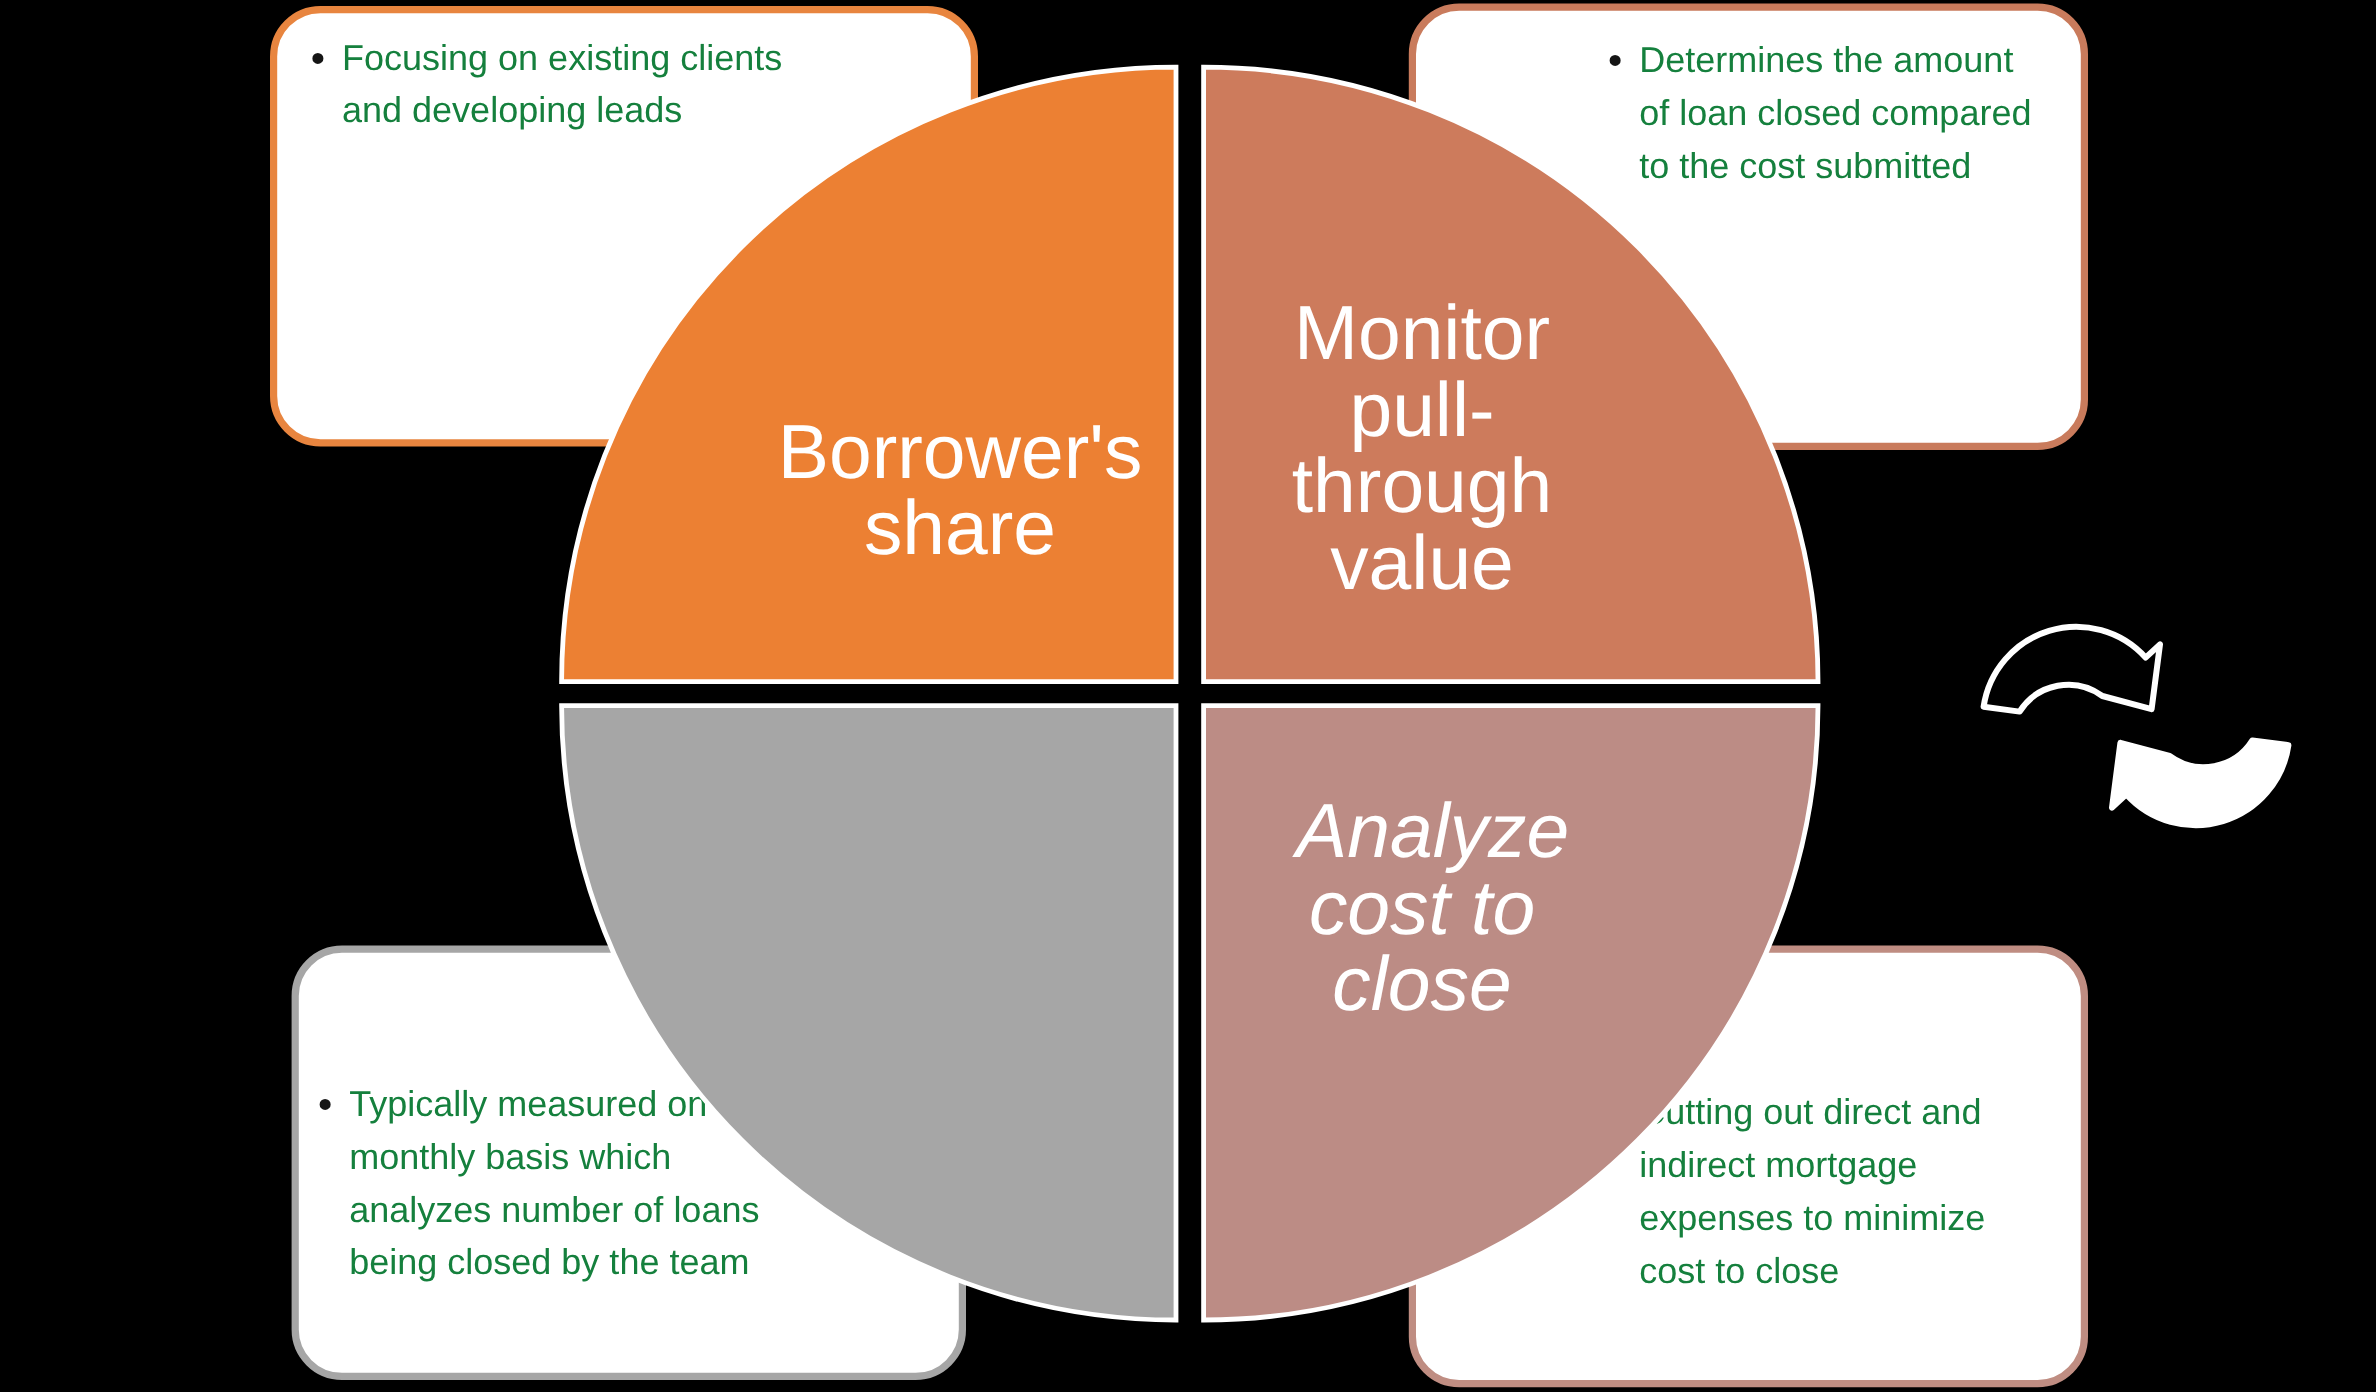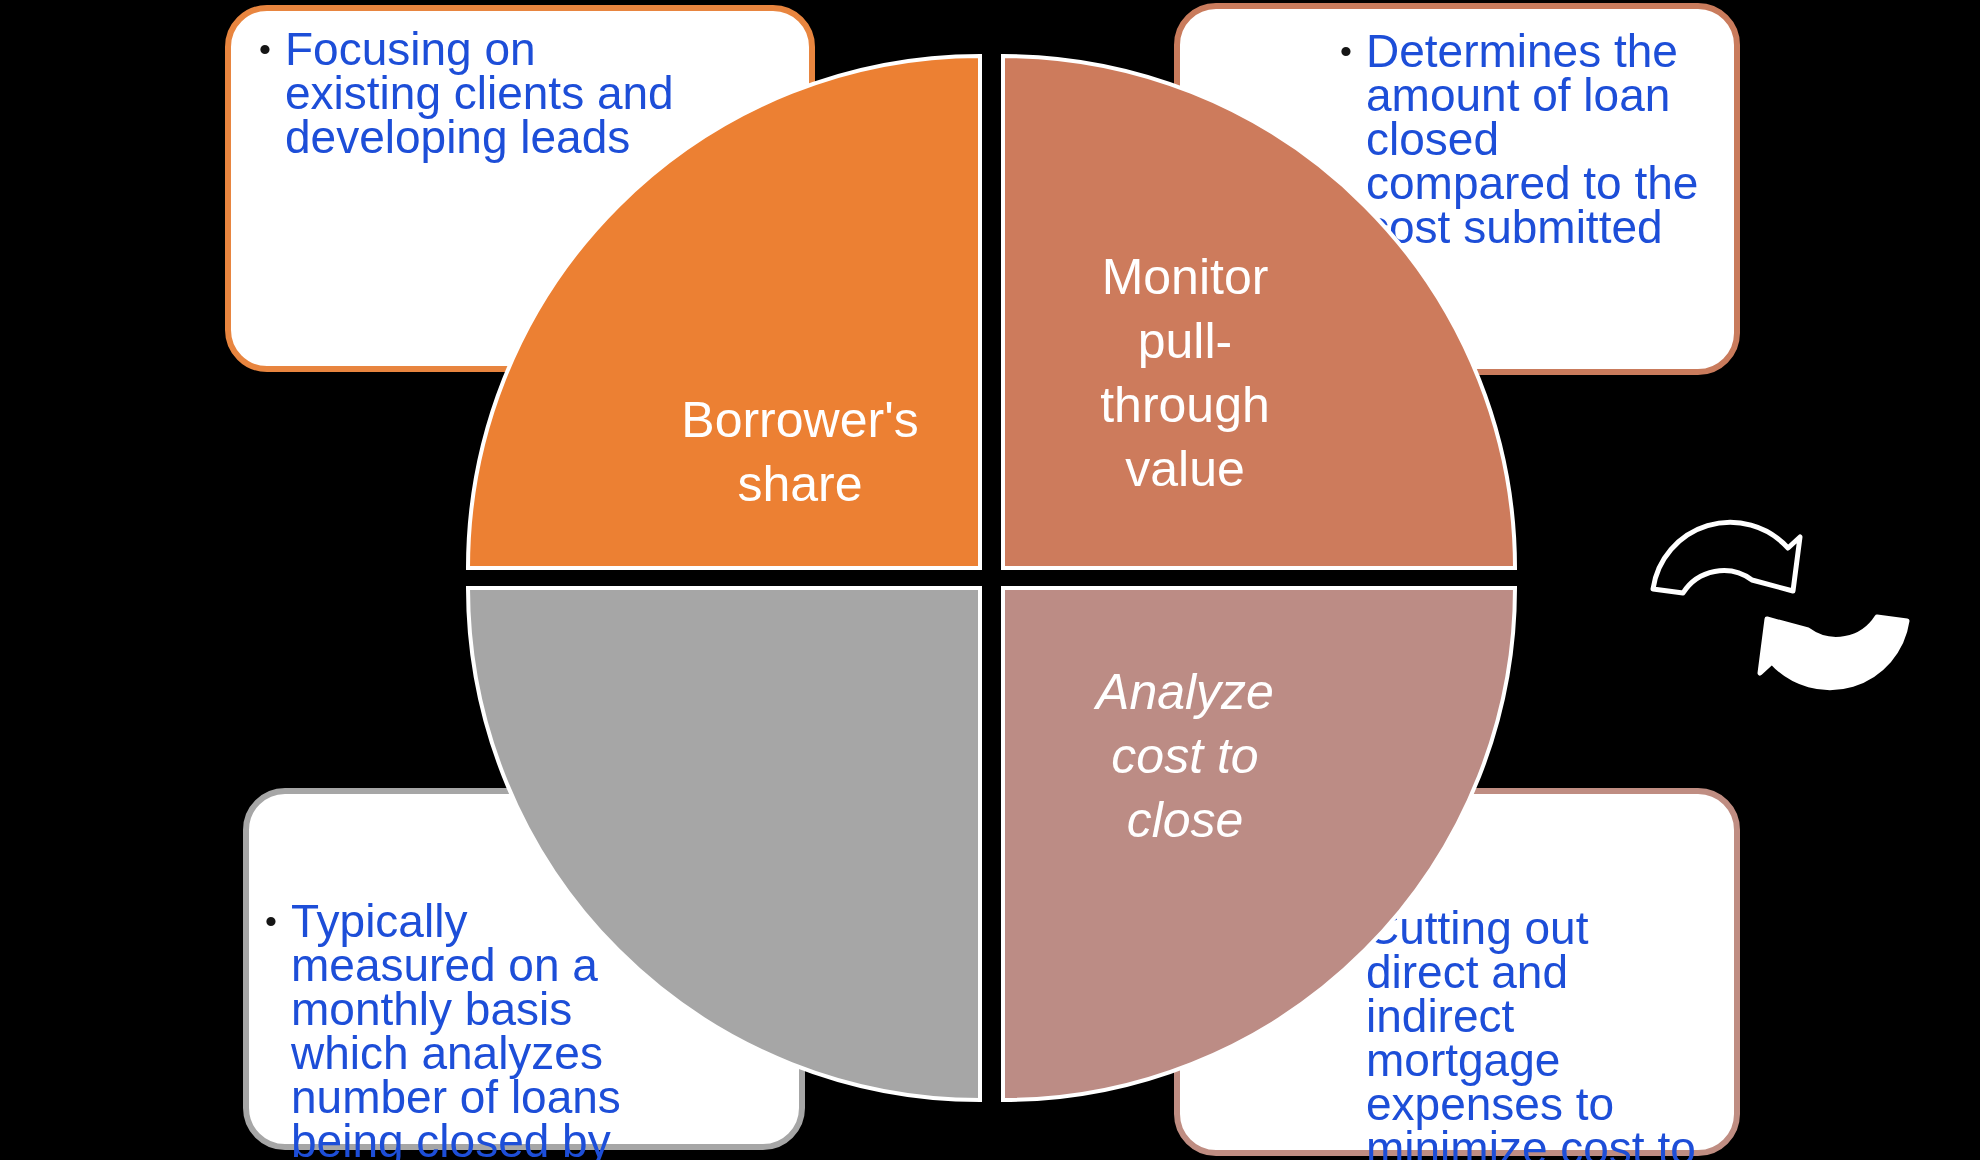--- a/index.html
+++ b/index.html
@@ -7,37 +7,37 @@
     position:relative;width:1980px;height:1160px;background:#000;overflow:hidden;
     font-family:"Liberation Sans",sans-serif;
   }
   
   .callout{
     position:absolute;background:#fff;border:6px solid #888;border-radius:42px;
     box-sizing:border-box;z-index:1;
   }
   .callout .item{display:flex;align-items:flex-start;}
   .callout .dot{width:26px;flex:0 0 26px;font-size:34px;line-height:44px;color:#151515;}
-  .callout .txt{flex:1;font-size:46px;line-height:44px;color:#1d4ed8;}
+  .callout .txt{flex:1;font-size:30px;line-height:44px;color:#15803d;}
   #box-tl{left:225px;top:5px;width:590px;height:367px;padding:16px 20px 0 28px;}
   #box-tr{left:1174px;top:3px;width:566px;height:372px;padding:20px 24px 0 160px;}
   #box-bl{left:243px;top:788px;width:562px;height:362px;padding:105px 20px 0 16px;}
   #box-br{left:1174px;top:788px;width:566px;height:368px;padding:112px 24px 0 160px;}
   #box-tl .txt{max-width:390px;}
   #box-tr .txt{max-width:360px;}
   #box-bl .txt{max-width:345px;}
   #box-br .txt{max-width:335px;}
   
   svg.pie{position:absolute;left:0;top:0;z-index:2;}
   
   .wlabel{
-    position:absolute;z-index:3;color:#fff;font-size:50px;line-height:64px;
+    position:absolute;z-index:3;color:#fff;font-size:64px;line-height:64px;
     text-align:center;
   }
-  #lbl-tl{left:640px;top:344px;width:320px;margin-top:44px;}
+  #lbl-tl{left:640px;top:344px;width:320px;}
   #lbl-tr{left:1065px;top:245px;width:240px;}
   #lbl-bl{left:645px;top:692px;width:310px;}
   #lbl-br{left:1080px;top:660px;width:210px;font-style:italic;}
   
   svg.arrows{position:absolute;left:1630px;top:495px;z-index:3;}
 </style>
 </head>
 <body>
 
 <div class="stage">

